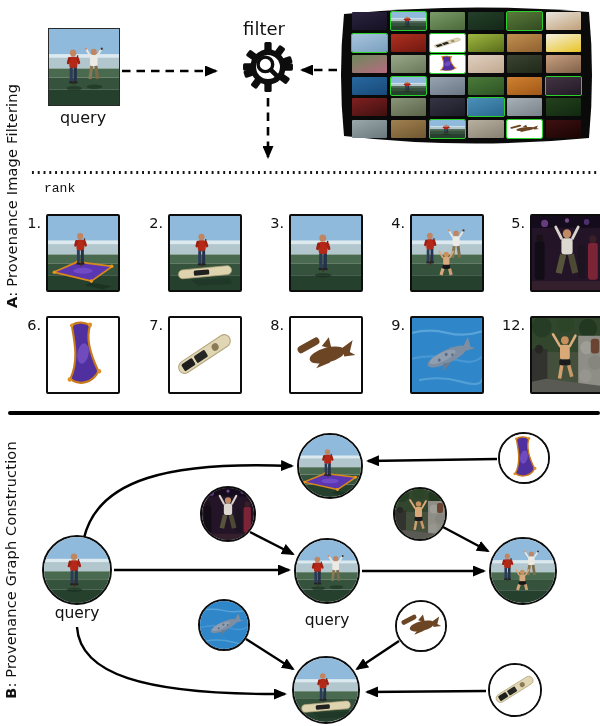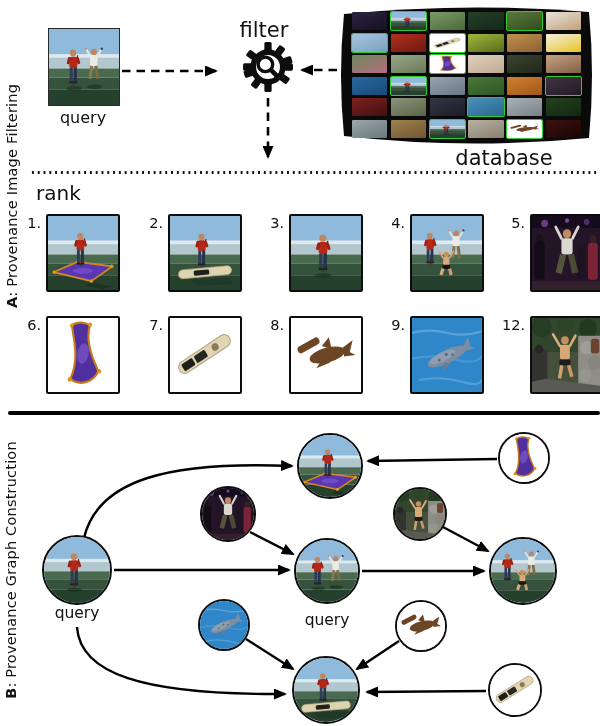--- a/index.html
+++ b/index.html
@@ -5,36 +5,36 @@
   html,body{margin:0;padding:0;background:#fff;}
   .fig{position:relative;width:600px;height:726px;background:#fff;overflow:hidden;
        font-family:"DejaVu Sans","Liberation Sans",sans-serif;color:#111;}
   
   .side-label{position:absolute;height:20px;line-height:20px;text-align:center;
       font-size:14.5px;letter-spacing:.2px;transform:rotate(-90deg);white-space:nowrap;}
   .side-label b{font-weight:bold;}
   
   .query-img{position:absolute;left:48px;top:28px;width:70px;height:76px;
       border:1.5px solid #2a2a2a;background:#fff;overflow:hidden;}
-  .caption{position:absolute;text-align:center;font-size:21px;}
+  .caption{position:absolute;text-align:center;font-size:18px;}
   .gear-svg{position:absolute;left:242px;top:41px;width:52px;height:52px;}
   .arrows-a{position:absolute;left:0;top:0;width:600px;height:420px;pointer-events:none;}
   .dashline{stroke:#000;stroke-width:2.6;stroke-dasharray:8.5 6;fill:none;}
   .database{position:absolute;left:340px;top:2px;width:253px;height:146px;}
   .db-bg{position:absolute;left:0;top:0;width:100%;height:100%;}
   .db-grid{position:absolute;left:12px;top:10px;right:12px;bottom:10px;
       display:grid;grid-template-columns:repeat(6,1fr);grid-template-rows:repeat(6,1fr);
       grid-gap:3.5px;}
   .db-thumb{border-radius:1px;overflow:hidden;background:#333;}
   .db-thumb svg{display:block;width:100%;height:100%;}
   .db-thumb.green{outline:1.8px solid #2bd12b;outline-offset:0;}
   .dotted-sep{position:absolute;left:30px;top:171px;width:568px;height:3px;
       background-image:radial-gradient(circle 1.3px at center,#151515 95%,transparent 100%);
       background-size:5.8px 3px;background-repeat:repeat-x;}
-  .rank-caption{position:absolute;left:36px;top:181px;font-size:20px;}
+  .rank-caption{position:absolute;left:44px;top:181px;font-size:13px;font-family:Liberation Mono, monospace;}
   .rank-num{position:absolute;width:26px;text-align:right;font-size:14.5px;}
   .rank-box{position:absolute;width:70px;height:74px;border:2.2px solid #0d0d0d;
       border-radius:2px;background:#fff;overflow:hidden;box-sizing:content-box;}
   .rank-box svg{display:block;width:100%;height:100%;}
   .divider-b{position:absolute;left:8px;top:411px;width:592px;height:3.5px;
       background:#000;border-radius:2px;}
   
   .graph-edges{position:absolute;left:0;top:415px;width:600px;height:311px;pointer-events:none;}
   .gedge{fill:none;stroke:#000;stroke-width:2.4;}
   .gnode{position:absolute;box-sizing:border-box;border:2.3px solid #0d0d0d;
@@ -322,21 +322,20 @@
         </div>
         <div class="db-thumb" style="background: linear-gradient(160deg, rgb(184, 176, 160), rgb(136, 128, 112));"></div>
         <div class="db-thumb green">
           <svg viewBox="0 0 100 100" preserveAspectRatio="none">
             <use href="#s-hammer" width="100" height="100"></use>
           </svg>
         </div>
         <div class="db-thumb" style="background: linear-gradient(160deg, rgb(64, 16, 16), rgb(24, 4, 4));"></div>
       </div>
   </div>
-  <div class="caption" style="left:430px;top:146px;width:148px;">database</div>
 
   <div class="dotted-sep"></div>
 
   <div class="rank-caption">rank</div>
   <div id="rank-grid">
       <div class="rank-num" style="left: 15px; top: 215px;">1.</div>
       <div class="rank-box" style="left: 46px; top: 214px;">
         <svg viewBox="0 0 100 100" preserveAspectRatio="none">
           <use href="#s-carpetlake" width="100" height="100"></use>
         </svg>

